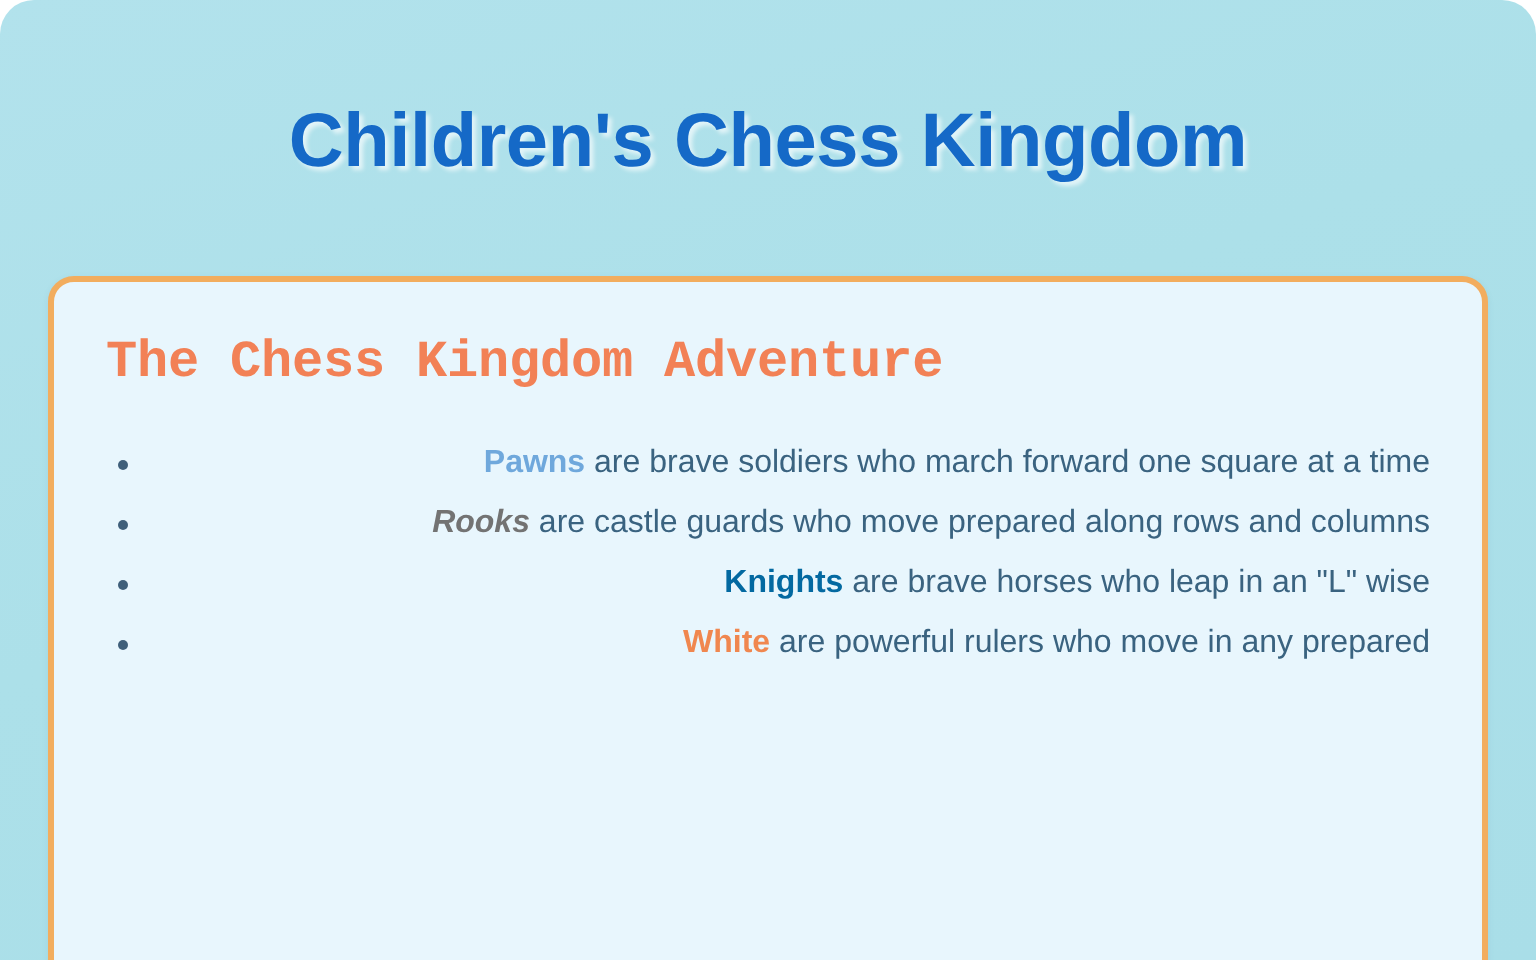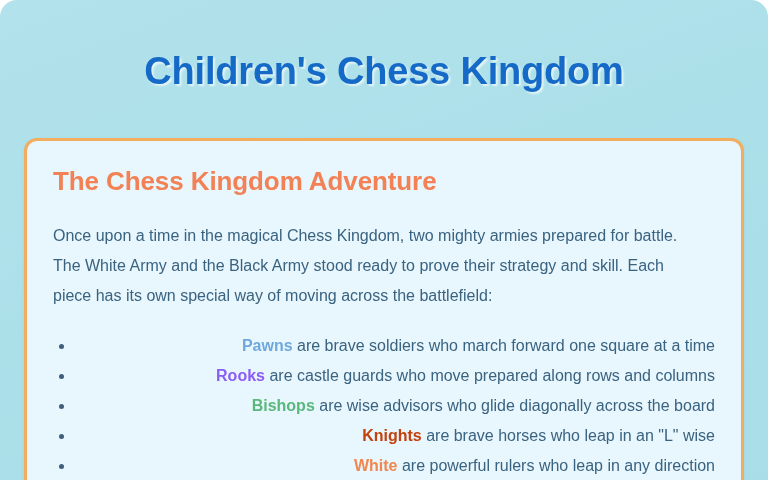--- a/index.html
+++ b/index.html
@@ -58,21 +58,21 @@
     background: #e8f6fd;
     border: 3px solid #f2ad5e;
     border-radius: 13px;
     padding: 24px 26px 26px 26px;
     box-shadow: 0 1px 3px rgba(80,130,150,0.10);
   }
 
   #card-heading {
     margin: 0;
     padding: 0;
-    font-family: Liberation Sans, sans-serif;
+    font-family: Liberation Mono, monospace;
     font-size: 26px;
     font-weight: bold;
     line-height: 32px;
     color: #f28156;
     letter-spacing: -0.1px;
     white-space: nowrap;
   }
 
   #story-paragraph {
     margin: 0;
@@ -125,35 +125,31 @@
 
 <div id="viewport">
   <div id="page">
 
     <h1 id="page-title" style="color: rgb(21, 105, 199);">Children's Chess Kingdom</h1>
 
     <section id="story-card" style="border-color: rgb(242, 173, 94); background: rgb(232, 246, 253);">
 
       <h2 id="card-heading" style="color: rgb(242, 129, 86);">The Chess Kingdom Adventure</h2>
 
-      <p id="story-paragraph">Once upon a time in the magical Chess Kingdom, two mighty armies prepared for battle. The White Army and the Black Army stood ready to prove their strategy and skill. Each piece has its own special way of moving across the battlefield:</p>
 
       <ul id="pieces-list">
         <li>
           <span class="bullet"></span><span class="piece-name" style="color: rgb(111, 168, 220);">Pawns</span><span class="piece-desc"> are brave soldiers who march forward one square at a time</span>
         </li>
         <li>
-          <span class="bullet"></span><span class="piece-name" style="color: #8b5cf6;">Rooks</span><span class="piece-desc"> are castle guards who move prepared along rows and columns</span>
+          <span class="bullet"></span><span class="piece-name" style="color: #737373; font-style: italic;">Rooks</span><span class="piece-desc"> are castle guards who move prepared along rows and columns</span>
         </li>
         <li>
-          <span class="bullet"></span><span class="piece-name" style="color: rgb(89, 185, 124);">Bishops</span><span class="piece-desc"> are wise advisors who glide diagonally across the board</span>
+          <span class="bullet"></span><span class="piece-name" style="color: #0369a1; margin-top: 20px;">Knights</span><span class="piece-desc"> are brave horses who leap in an "L" wise</span>
         </li>
         <li>
-          <span class="bullet"></span><span class="piece-name" style="color: #c2410c; margin-top: 20px;">Knights</span><span class="piece-desc"> are brave horses who leap in an "L" wise</span>
-        </li>
-        <li>
-          <span class="bullet"></span><span class="piece-name" style="color: rgb(240, 135, 79);">White</span><span class="piece-desc"> are powerful rulers who leap in any direction</span>
+          <span class="bullet"></span><span class="piece-name" style="color: rgb(240, 135, 79);">White</span><span class="piece-desc"> are powerful rulers who move in any prepared</span>
         </li>
       </ul>
 
     </section>
   </div>
 </div>
 
 </body></html>

